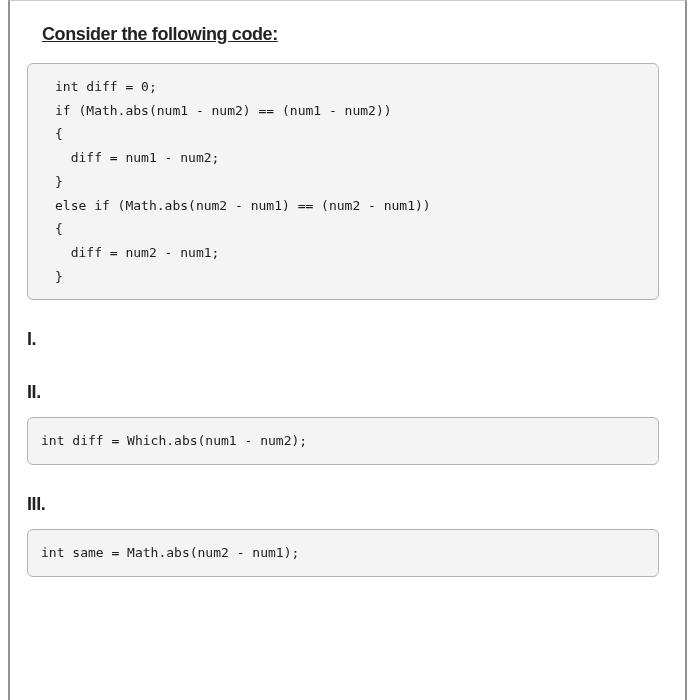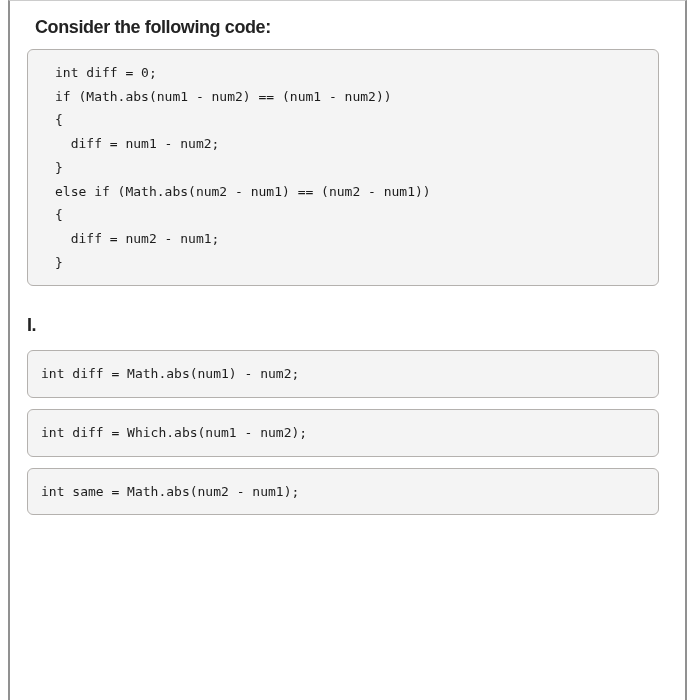--- a/index.html
+++ b/index.html
@@ -16,26 +16,27 @@
     margin-left: 8px;
     width: 679px;
     min-height: 700px;
     border-left: 2px solid #919191;
     border-right: 2px solid #919191;
     border-top: 1px solid #cccccc;
     padding: 5px 26px 0 17px;
     background: #ffffff;
   }
   .heading {
-    margin: 8px;
+    margin: 15px;
     color: #232323;
     font-size: 18px;
     line-height: 27px;
     font-weight: 600;
     letter-spacing: -0.4px;
+    text-decoration: underline;
   }
   .heading.question {
     margin-top: 21px;
   }
   .option-label {
     margin-top: 26px;
     color: #232323;
     font-size: 18px;
     line-height: 27px;
     font-weight: 600;
@@ -78,24 +79,25 @@
   diff = num1 - num2;
 }
 else if (Math.abs(num2 - num1) == (num2 - num1))
 {
   diff = num2 - num1;
 }</code></pre>
 
 
   <div class="option">
     <div class="option-label">I.</div>
-    <pre class="codeblock option-code"><code>int diff = Math.abs(num1) - num2;</code></pre>
   </div>
 
   <div class="option">
+    <div class="option-label">II.</div>
     <pre class="codeblock option-code"><code>int diff = Which.abs(num1 - num2);</code></pre>
   </div>
 
   <div class="option">
+    <div class="option-label">III.</div>
     <pre class="codeblock option-code"><code>int same = Math.abs(num2 - num1);</code></pre>
   </div>
 
 </div>
 
 </body></html>

